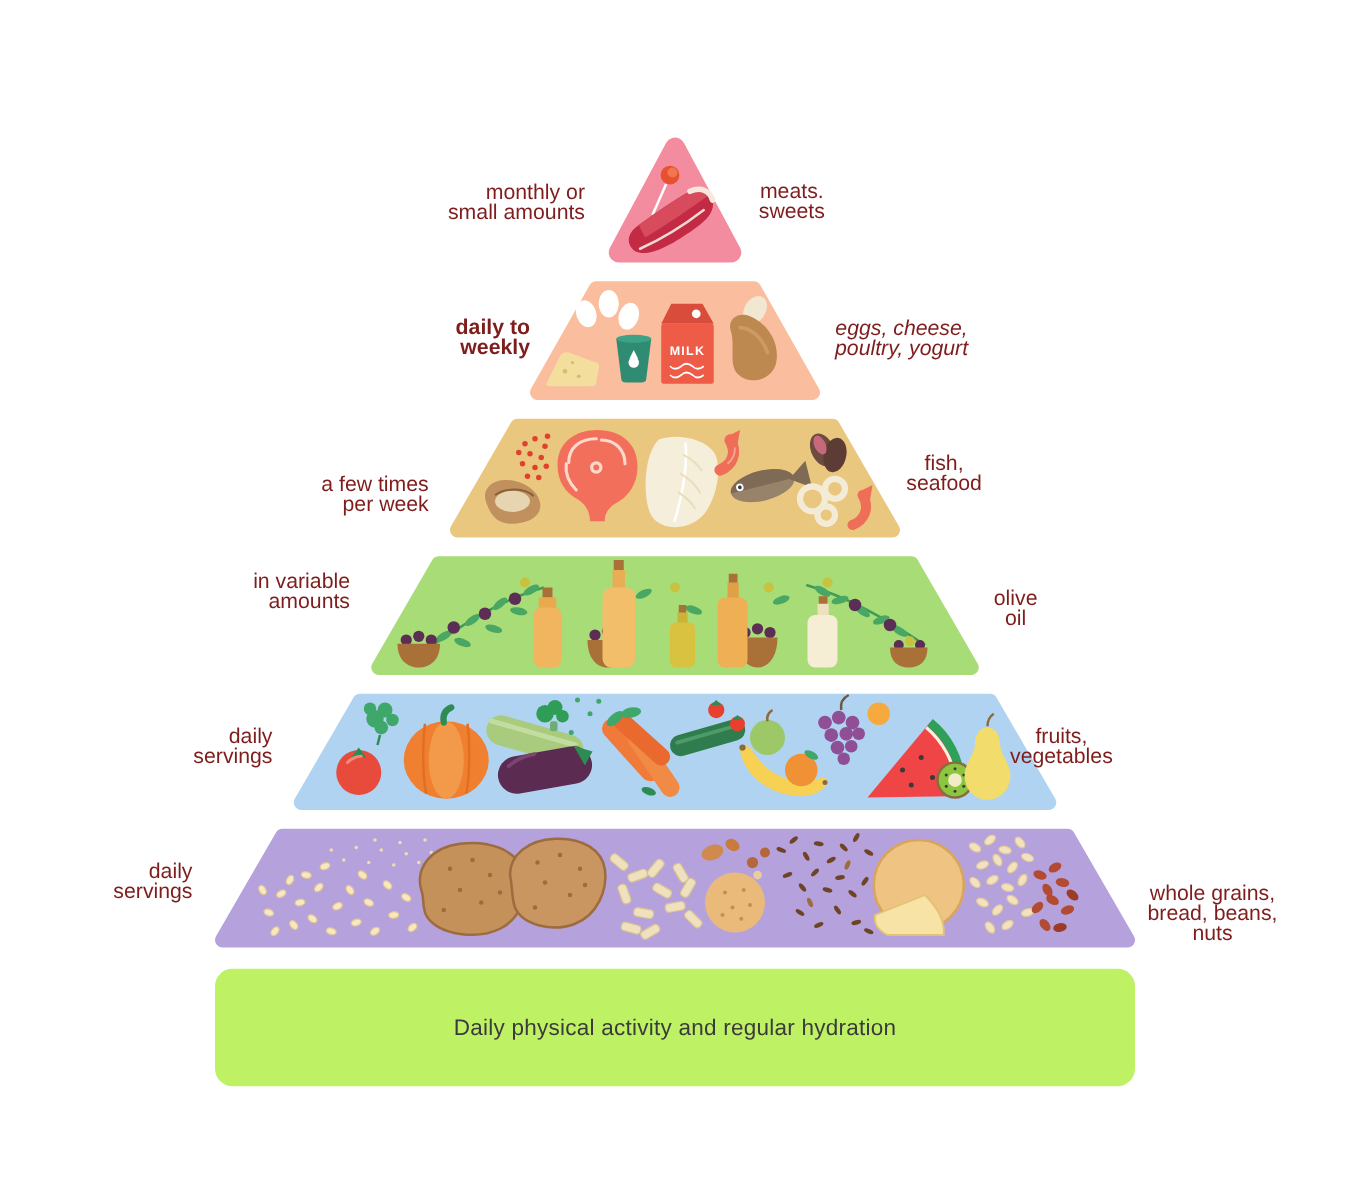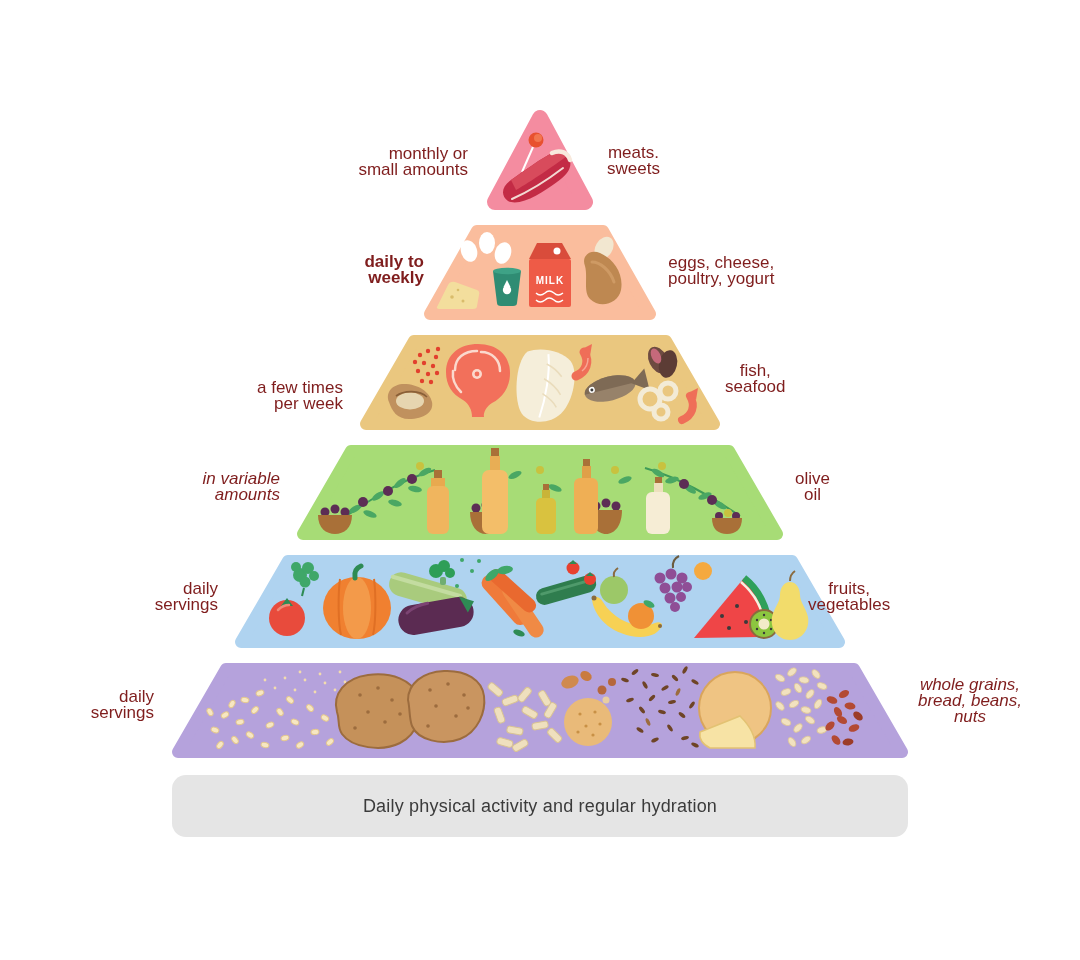--- a/index.html
+++ b/index.html
@@ -4,22 +4,22 @@
 <style>
   html,body{margin:0;padding:0;background:#ffffff;}
   .canvas{position:relative;width:1080px;height:960px;background:#ffffff;overflow:hidden;
           font-family:"Liberation Sans", sans-serif;color:#404040;}
   .pyr{position:absolute;left:0;top:0;}
   .tier{stroke-width:12;stroke-linejoin:round;}
   .tier.t1{stroke-width:16;}
   .lbl{position:absolute;font-size:17px;line-height:16px;white-space:pre-line;color:#7f1d1d;}
   .lbl.left{text-align:right;}
   .lbl.right{text-align:center;}
-  .footer-bar{position:absolute;left:172px;top:775px;width:736px;height:62px;border-radius:14px;
-              background:#e5e5e5;display:flex;align-items:center;justify-content:center;}
+  .footer-bar{position:absolute;left:172px;top:775px;width:736px;height:94px;border-radius:14px;
+              background:#bef264;display:flex;align-items:center;justify-content:center;}
   .footer-bar span{font-size:18px;letter-spacing:.2px;color:#3b3b3b;}
   text.milk{font-size:10px;font-weight:bold;fill:#ffffff;letter-spacing:1px;text-anchor:middle;
             font-family:"Liberation Sans",sans-serif;}
 </style>
 </head>
 <body>
 
 <div class="canvas">
 
 <svg class="pyr" width="1080" height="960" viewBox="0 0 1080 960">
@@ -480,38 +480,38 @@
     </g>
   </g>
 </svg>
 
 <div class="lbl left" style="right:612px;top:146px;">monthly or
 small amounts</div>
 <div class="lbl left" style="right:656px;top:254px;font-weight:bold;">daily to
 weekly</div>
 <div class="lbl left" style="right:737px;top:380px;">a few times
 per week</div>
-<div class="lbl left" style="right:800px;top:471px;font-style:italic;">in variable
+<div class="lbl left" style="right:800px;top:457px;">in variable
 amounts</div>
 <div class="lbl left" style="right:862px;top:581px;">daily
 servings</div>
 <div class="lbl left" style="right:926px;top:689px;">daily
 servings</div>
 
 <div class="lbl right" style="left:607px;top:145px;">meats.
 sweets</div>
-<div class="lbl right" style="left:668px;top:255px;">eggs, cheese,
+<div class="lbl right" style="left:668px;top:255px;font-style:italic;">eggs, cheese,
 poultry, yogurt</div>
 <div class="lbl right" style="left:725px;top:363px;">fish,
 seafood</div>
 <div class="lbl right" style="left:795px;top:471px;">olive
 oil</div>
 <div class="lbl right" style="left:808px;top:581px;">fruits,
 vegetables</div>
-<div class="lbl right" style="left:918px;top:677px;font-style:italic;">whole grains,
+<div class="lbl right" style="left:918px;top:707px;">whole grains,
 bread, beans,
 nuts</div>
 
 <div class="footer-bar">
   <span>Daily physical activity and regular hydration</span>
 </div>
 
 </div>
 
 </body></html>

